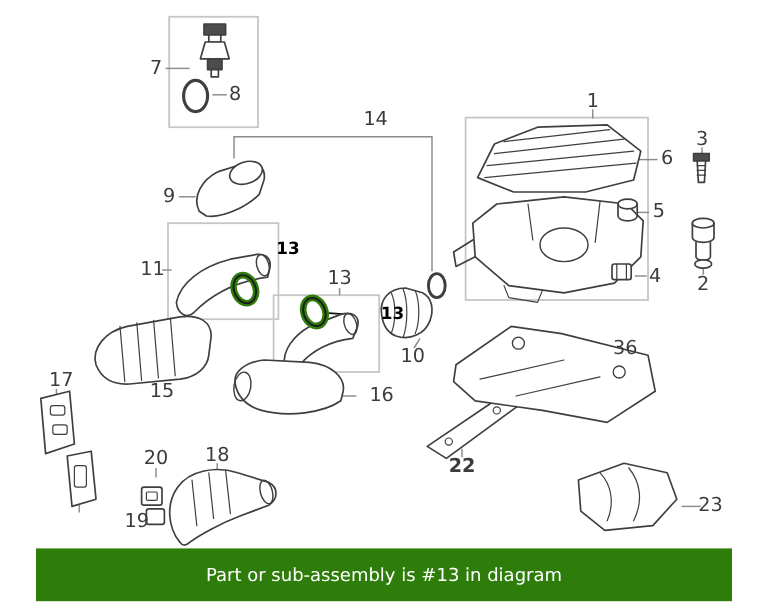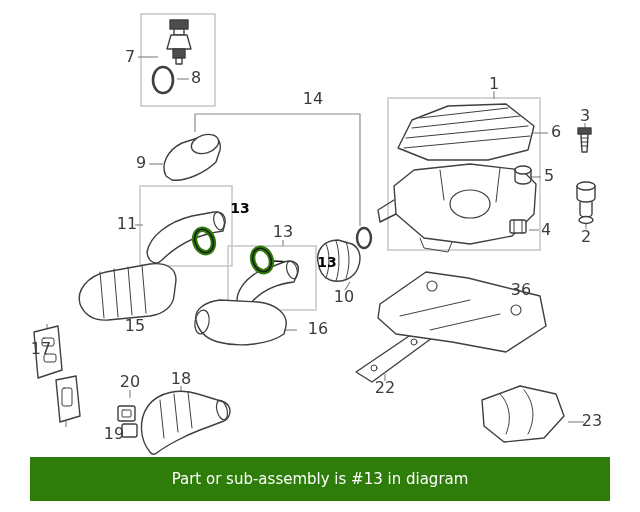--- a/index.html
+++ b/index.html
@@ -209,26 +209,26 @@
       <div class="part-label" style="left: 196px; top: 78px;">8</div>
       <div class="part-label" style="left: 141px; top: 163px;">9</div>
       <div class="part-label" style="left: 344px; top: 297px;">10</div>
       <div class="part-label" style="left: 127px; top: 224px;">11</div>
       <div class="part-label" style="left: 283px; top: 232px;">13</div>
       <div class="part-label hl" style="left: 212px; top: 208px;">13</div>
       <div class="part-label hl" style="left: 299px; top: 262px;">13</div>
       <div class="part-label" style="left: 277px; top: 99px; margin-left: 36px;">14</div>
       <div class="part-label" style="left: 135px; top: 326px;">15</div>
       <div class="part-label" style="left: 305px; top: 329px; margin-left: 13px;">16</div>
-      <div class="part-label" style="left: 41px; top: 317px; margin-top: 32px;">17</div>
+      <div class="part-label" style="left: 51px; top: 317px;">17</div>
       <div class="part-label" style="left: 181px; top: 379px;">18</div>
       <div class="part-label" style="left: 66px; top: 434px; margin-left: 48px;">19</div>
       <div class="part-label" style="left: 130px; top: 382px;">20</div>
       <div class="part-label" style="left: 521px; top: 290px;">36</div>
-      <div class="part-label" style="left: 385px; top: 388px;">22</div>
+      <div class="part-label" style="left: 385px; top: 388px; font-weight: bold;">22</div>
       <div class="part-label" style="left: 592px; top: 421px;">23</div>
     </div>
 
   <div class="banner" style="background: rgb(46, 125, 10); color: rgb(255, 255, 255);">
     <span>Part or sub-assembly is #13 in diagram</span>
   </div>
 
 </div>
 
 </body></html>

